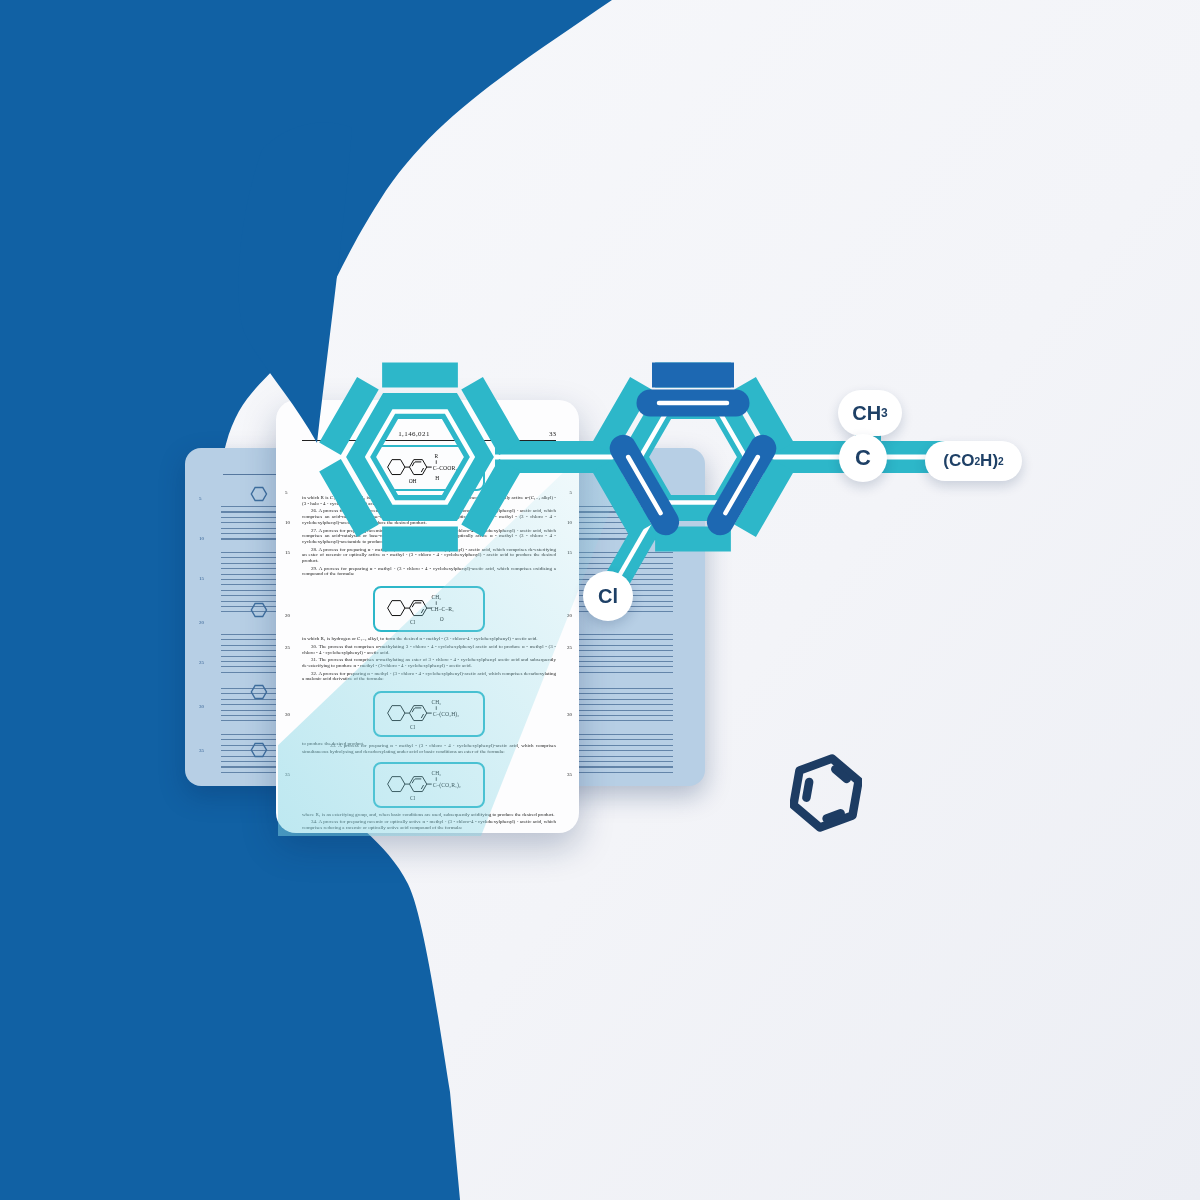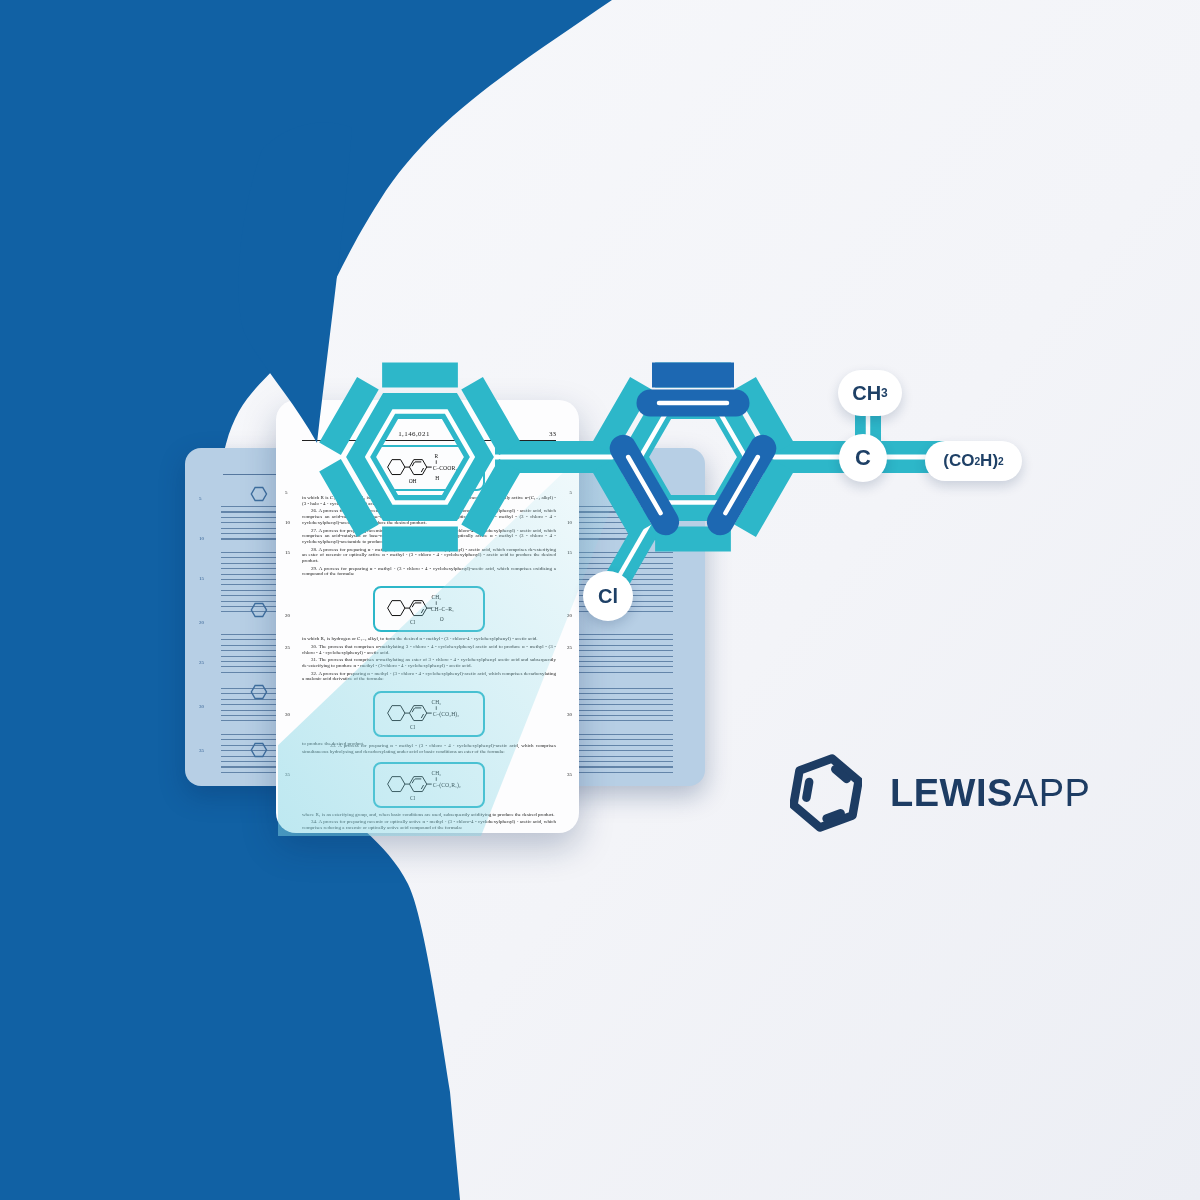--- a/index.html
+++ b/index.html
@@ -46,21 +46,21 @@
   .beam{left:278px;top:424px;width:350px;height:412px;pointer-events:none;
         background:linear-gradient(to bottom left,rgba(167,228,238,.07),rgba(126,211,227,.5));
         clip-path:polygon(96% 0%,100% 10%,58% 100%,0% 100%,0% 78%);}
 
   
   .pill,.atom{display:flex;align-items:center;justify-content:center;background:#fff;
         color:#1e4066;font-weight:700;box-shadow:0 5px 12px rgba(15,45,90,.18);}
   .pill{border-radius:23px;}
   .atom{border-radius:50%;}
   sub{font-size:.6em;}
-  #pill-ch3{left:838px;top:370px;width:64px;height:46px;font-size:20px;}
+  #pill-ch3{left:838px;top:390px;width:64px;height:46px;font-size:20px;}
   #atom-c{left:839px;top:434px;width:48px;height:48px;font-size:22px;}
   #pill-co2h{left:925px;top:441px;width:97px;height:40px;font-size:17px;border-radius:20px;align-items:center;}
   #atom-cl{left:583px;top:571px;width:50px;height:50px;font-size:20px;}
 
   
   .logo{left:790px;top:752px;display:flex;align-items:center;}
   .logo-word{margin-left:28px;font-size:38px;color:#1d3c63;letter-spacing:.5px;}
   .logo-word b{font-weight:700;}
   .logo-word span.light{font-weight:400;}
 </style>
@@ -274,16 +274,13 @@
 
 <div class="abs logo">
   <svg width="72" height="82" viewBox="0 0 72 82">
     <g transform="rotate(10 36 41)" fill="none" stroke="#1d3c63" stroke-width="8.5" stroke-linejoin="round" stroke-linecap="round">
       <path d="M 36,6 L 66,23.5 L 66,58.5 L 36,76 L 6,58.5 L 6,23.5 Z"></path>
       <line x1="17.5" y1="33" x2="17.5" y2="49"></line>
       <line x1="41" y1="16" x2="54" y2="23.5"></line>
       <line x1="54" y1="58.5" x2="41" y2="66"></line>
     </g>
   </svg>
-  <div class="logo-word">
-    <b>LEWIS</b><span class="light">APP</span>
-  </div>
 </div>
 
 </body></html>

